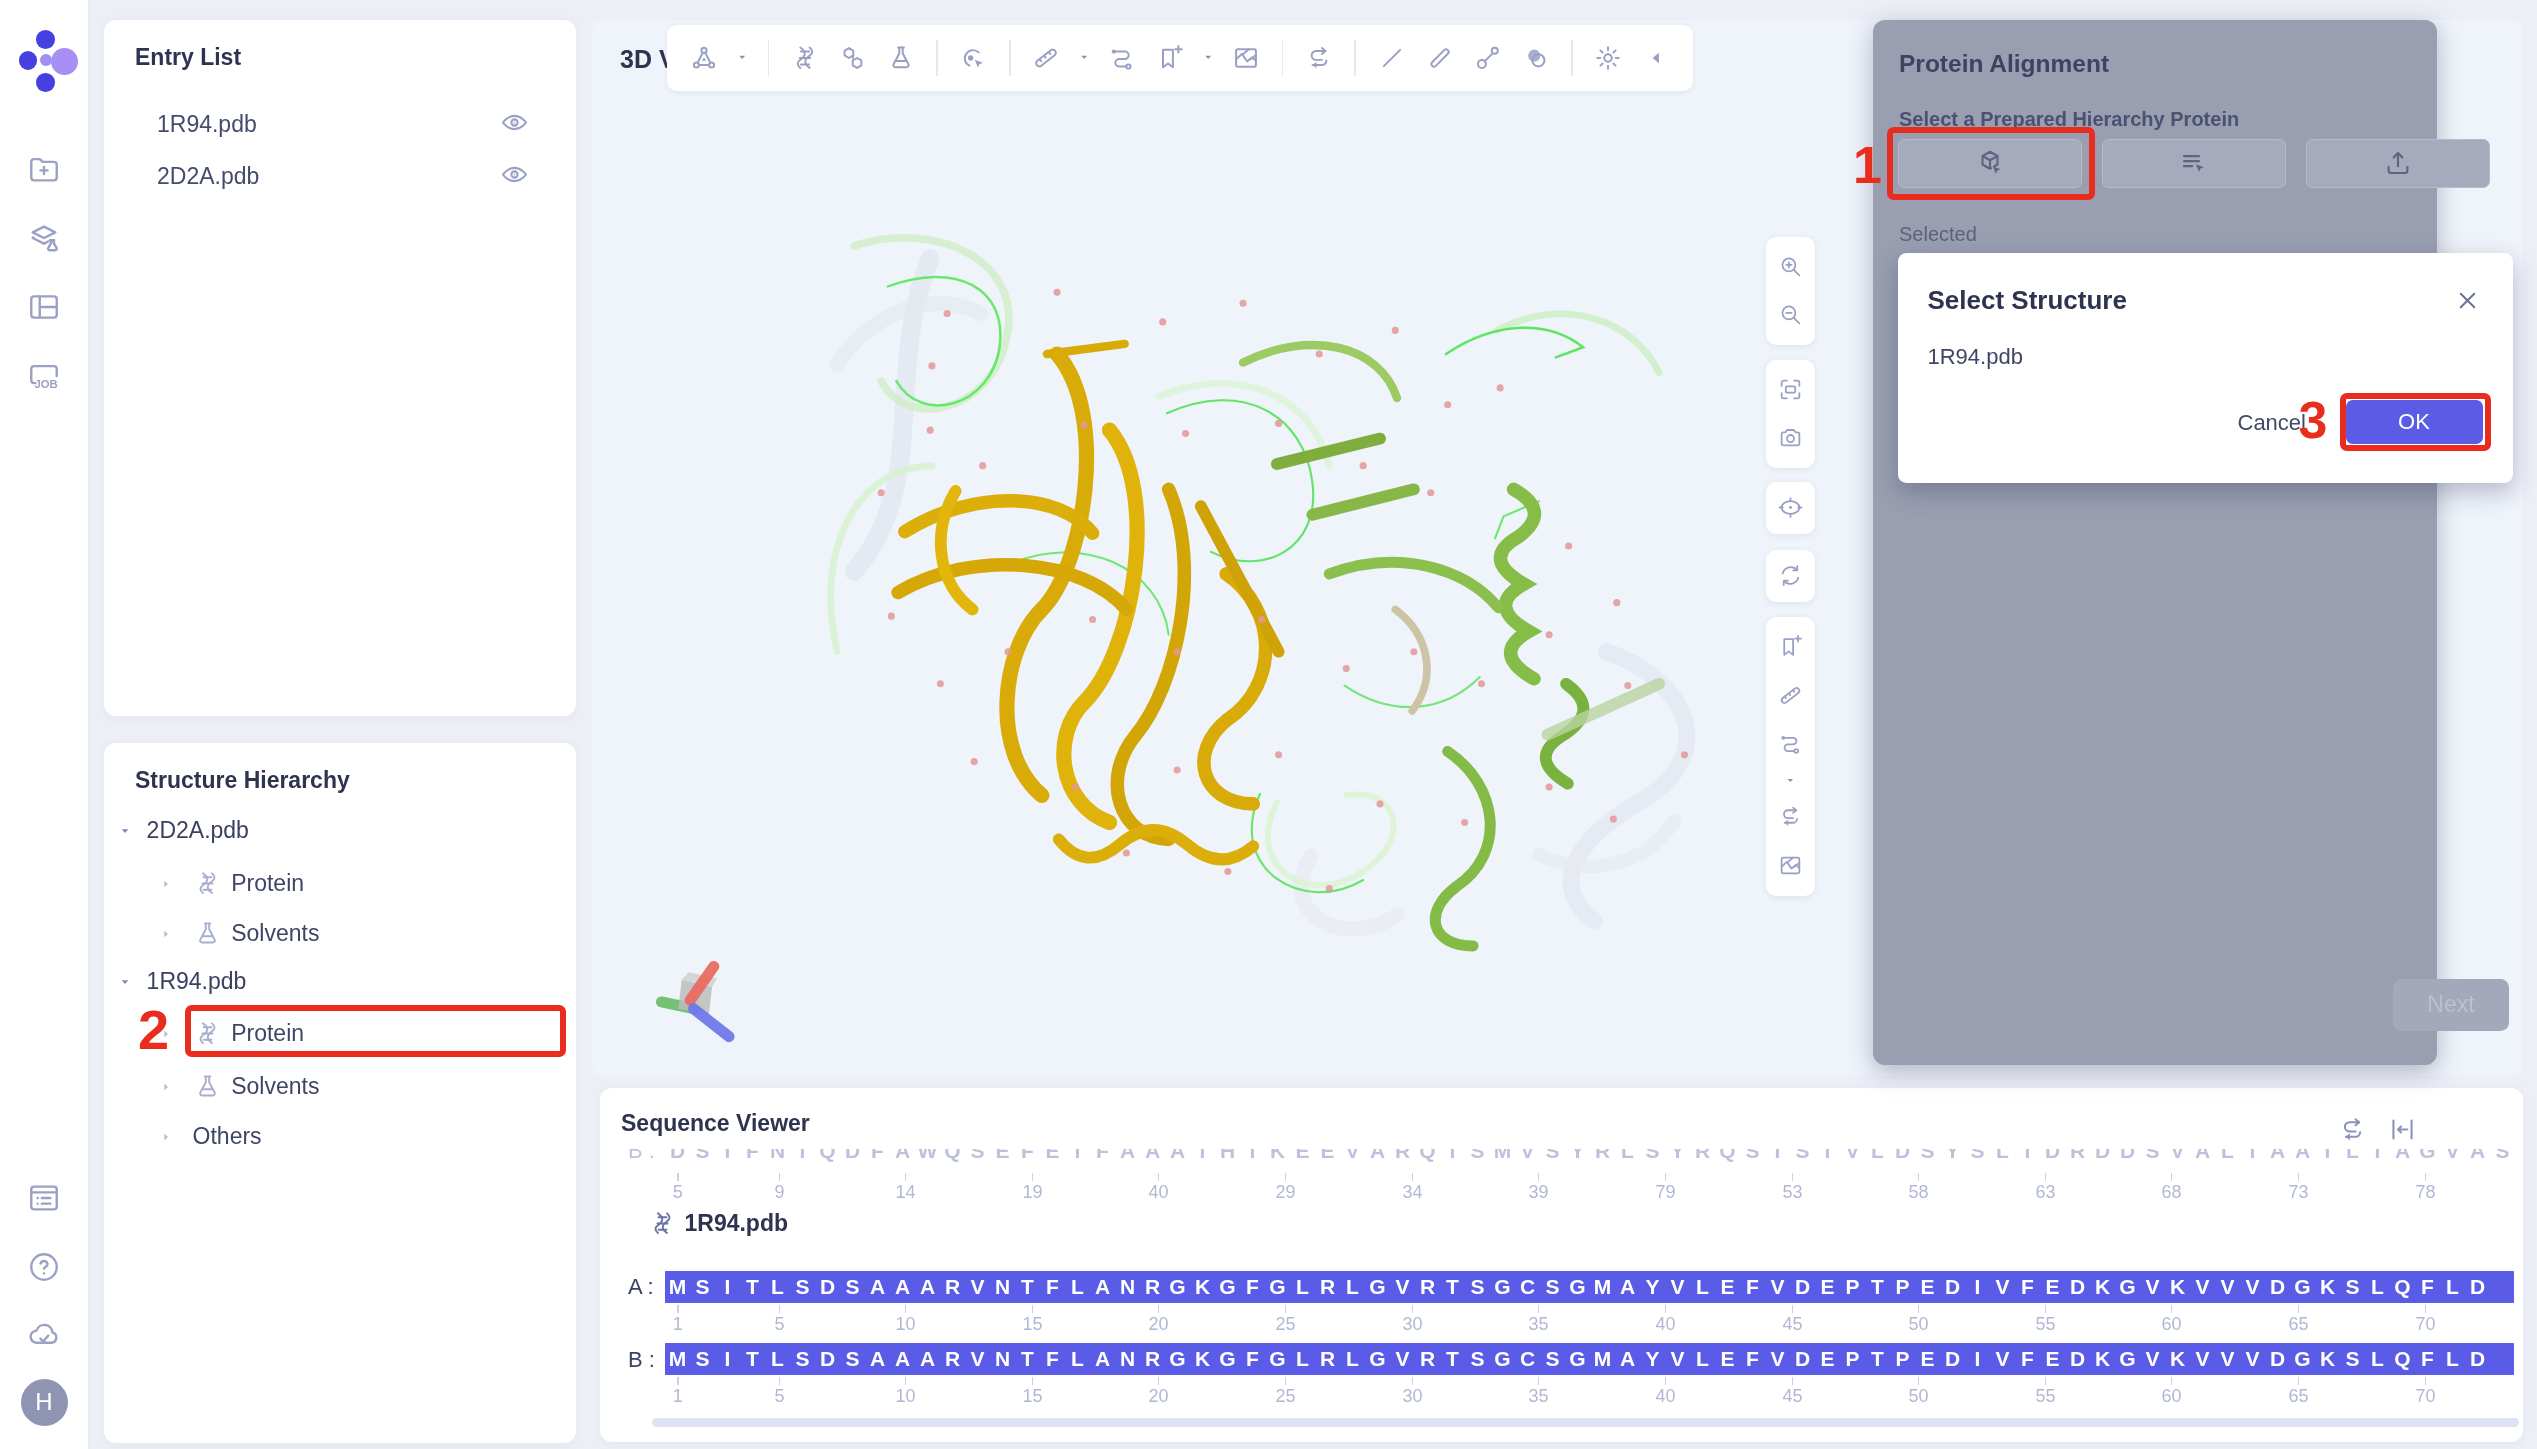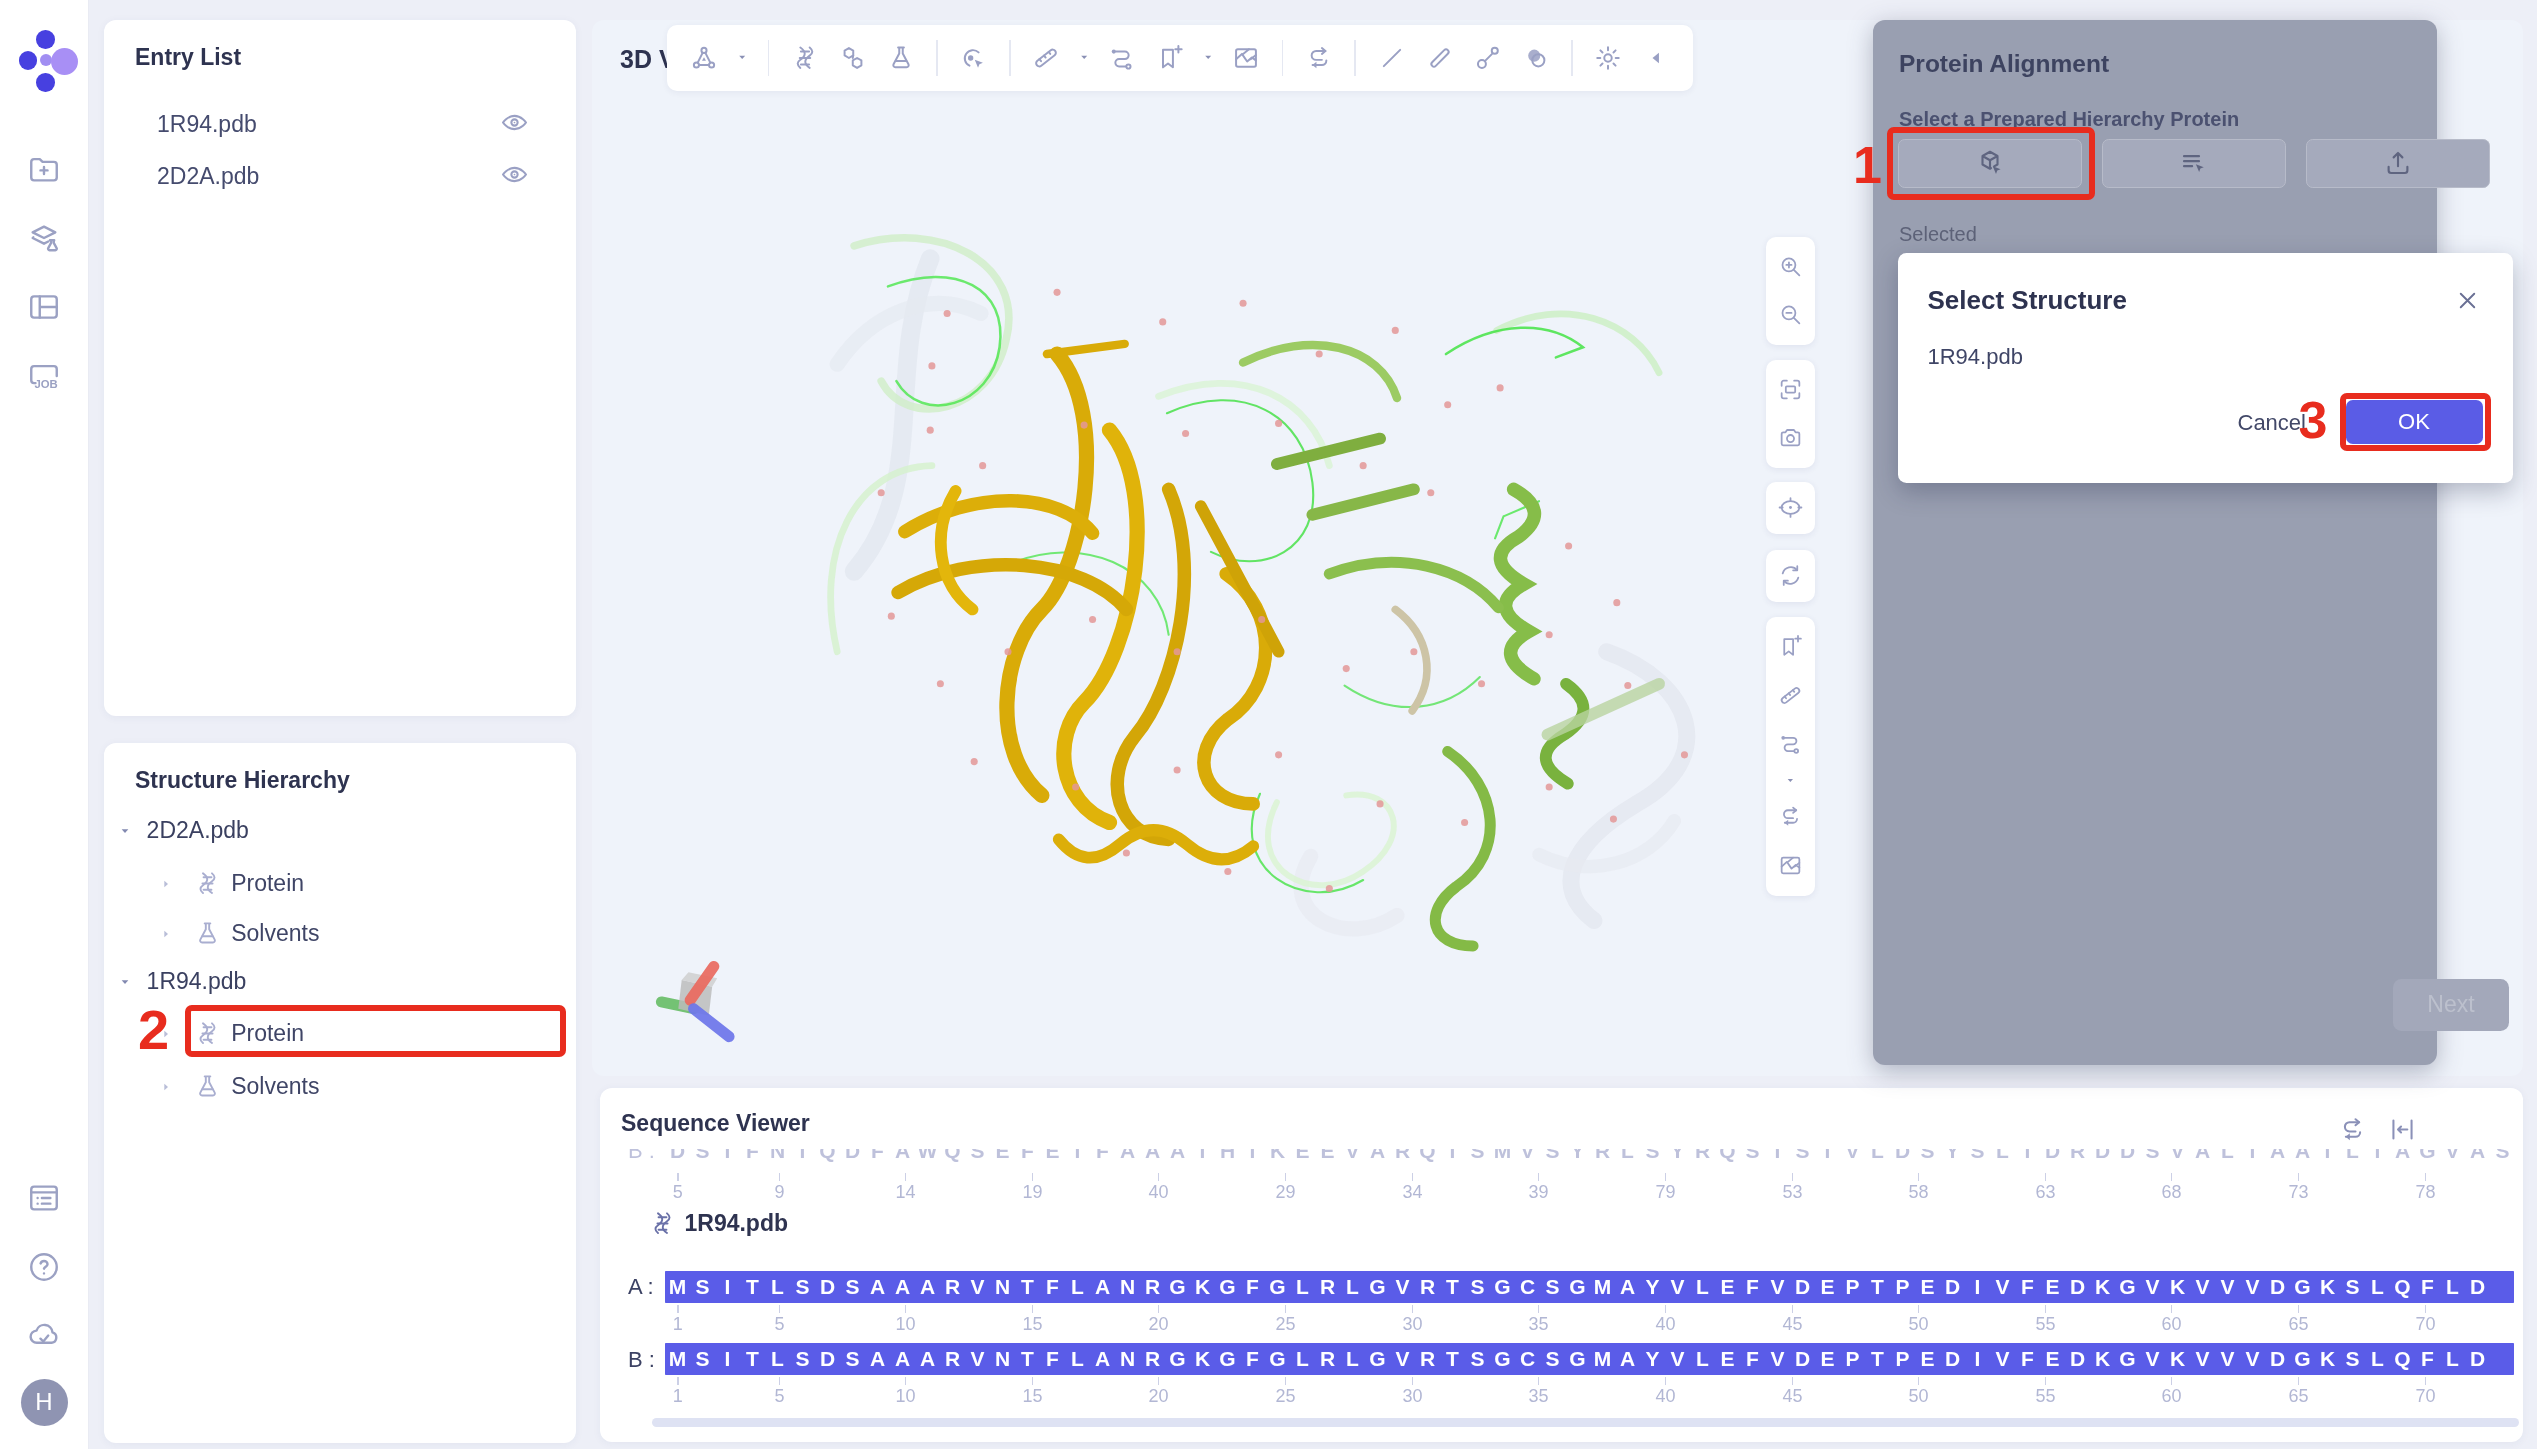--- a/index.html
+++ b/index.html
@@ -259,20 +259,28 @@
       <span class="tcar child">
           <svg viewBox="0 0 24 24" fill="none" stroke="currentColor" stroke-width="1.7" stroke-linecap="round" stroke-linejoin="round">
             <path d="M9.5 7l5.5 5-5.5 5z" fill="currentColor" stroke="none"></path>
           </svg>
         </span>
       <span class="hicon"><svg viewBox="0 0 24 24" fill="none" stroke="currentColor" stroke-width="1.7" stroke-linecap="round" stroke-linejoin="round">
             <path d="M9.5 3h5M10.5 3v5.2L5.6 17.4A1.8 1.8 0 0 0 7.2 20h9.6a1.8 1.8 0 0 0 1.6-2.6L13.5 8.2V3"></path>
             <path d="M7.5 14.5h9"></path>
           </svg></span>
       <span class="hlabel">Solvents</span>
+    </div>
+    <div class="hrow" style="top:370px">
+      <span class="tcar child">
+          <svg viewBox="0 0 24 24" fill="none" stroke="currentColor" stroke-width="1.7" stroke-linecap="round" stroke-linejoin="round">
+            <path d="M9.5 7l5.5 5-5.5 5z" fill="currentColor" stroke="none"></path>
+          </svg>
+        </span>
+      <span class="hlabel" style="margin-left:17px">Others</span>
     </div>
     <div class="digit" style="left:34px;top:254px;font-size:56px">2</div>
   </section>
 
   <section class="viewport">
     <span class="vlabel">3D V</span>
     <div class="topbar">
         <button class="tbtn">
           <svg viewBox="0 0 24 24" fill="none" stroke="currentColor" stroke-width="1.7" stroke-linecap="round" stroke-linejoin="round">
             <circle cx="12" cy="5.5" r="2.2"></circle>

